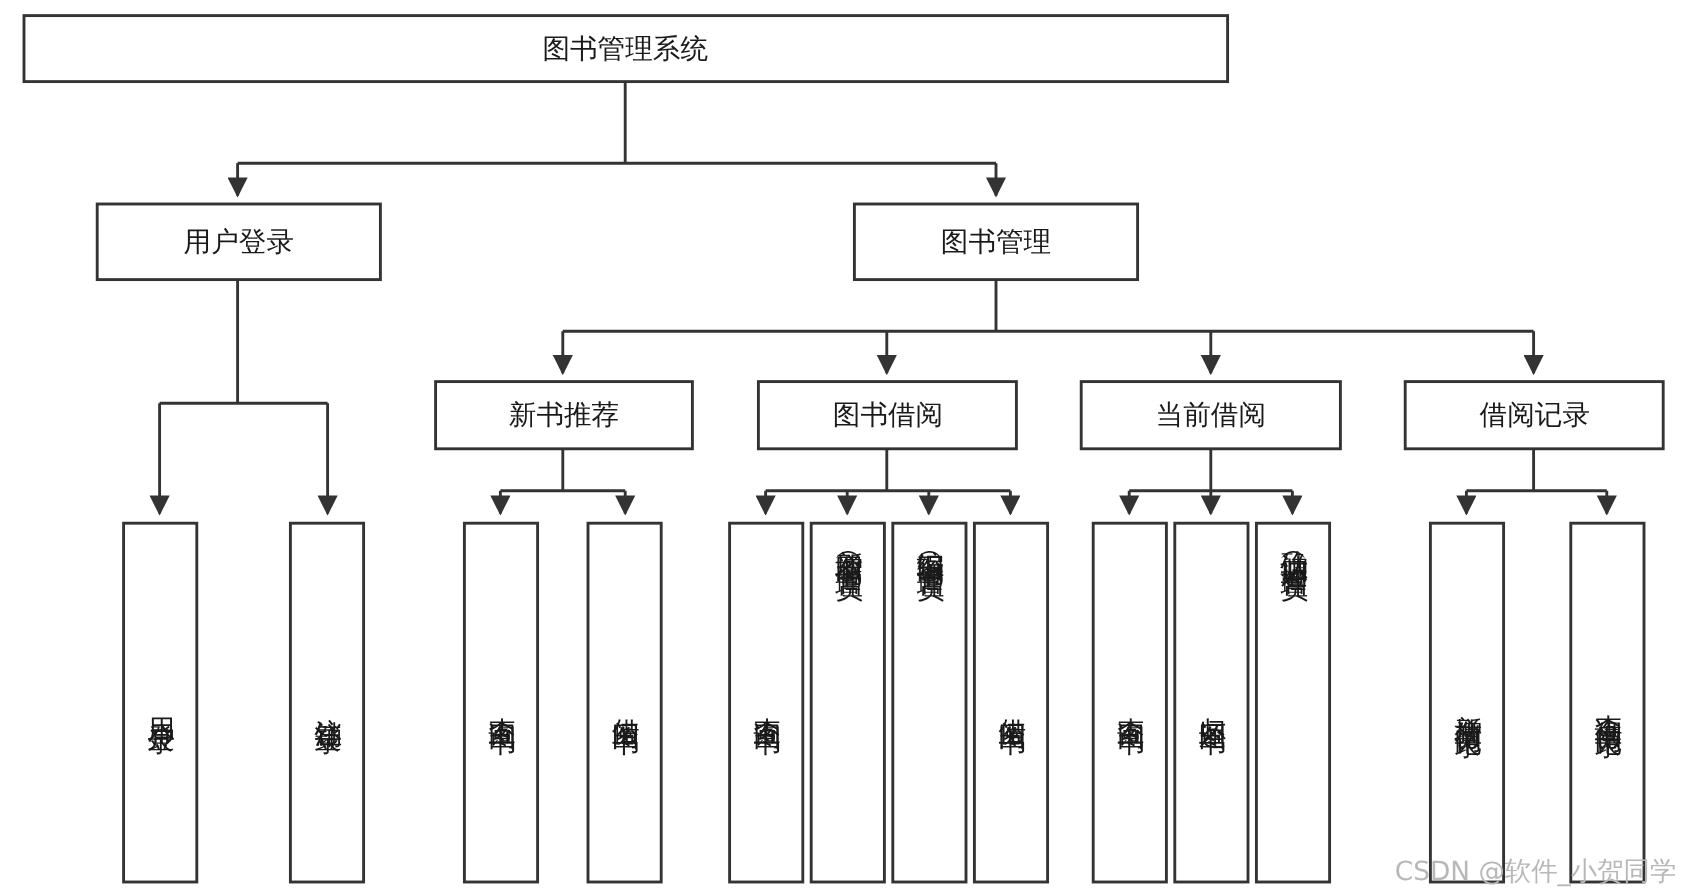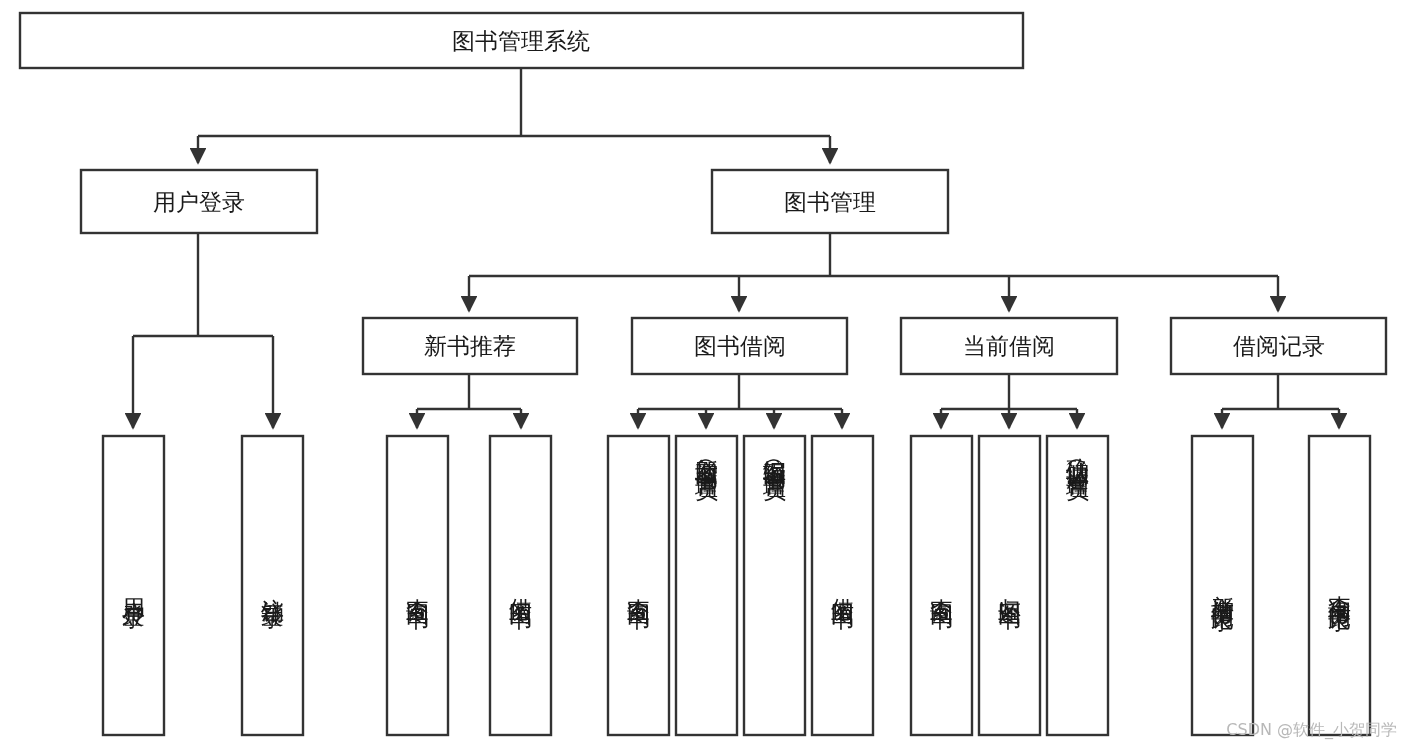--- a/index.html
+++ b/index.html
@@ -45,21 +45,21 @@
     dominant-baseline: middle;
   }
   .label-h {
     font-size: 23px;
   }
   .watermark {
     position: absolute;
     right: 8px;
     bottom: 6px;
     font-family: "DejaVu Sans", "Liberation Sans", sans-serif;
-    font-size: 16px;
+    font-size: 22px;
     color: #b8b8b8;
     white-space: nowrap;
     pointer-events: none;
   }
 </style>
 </head>
 <body>
 
 <div id="diagram-root">
 

